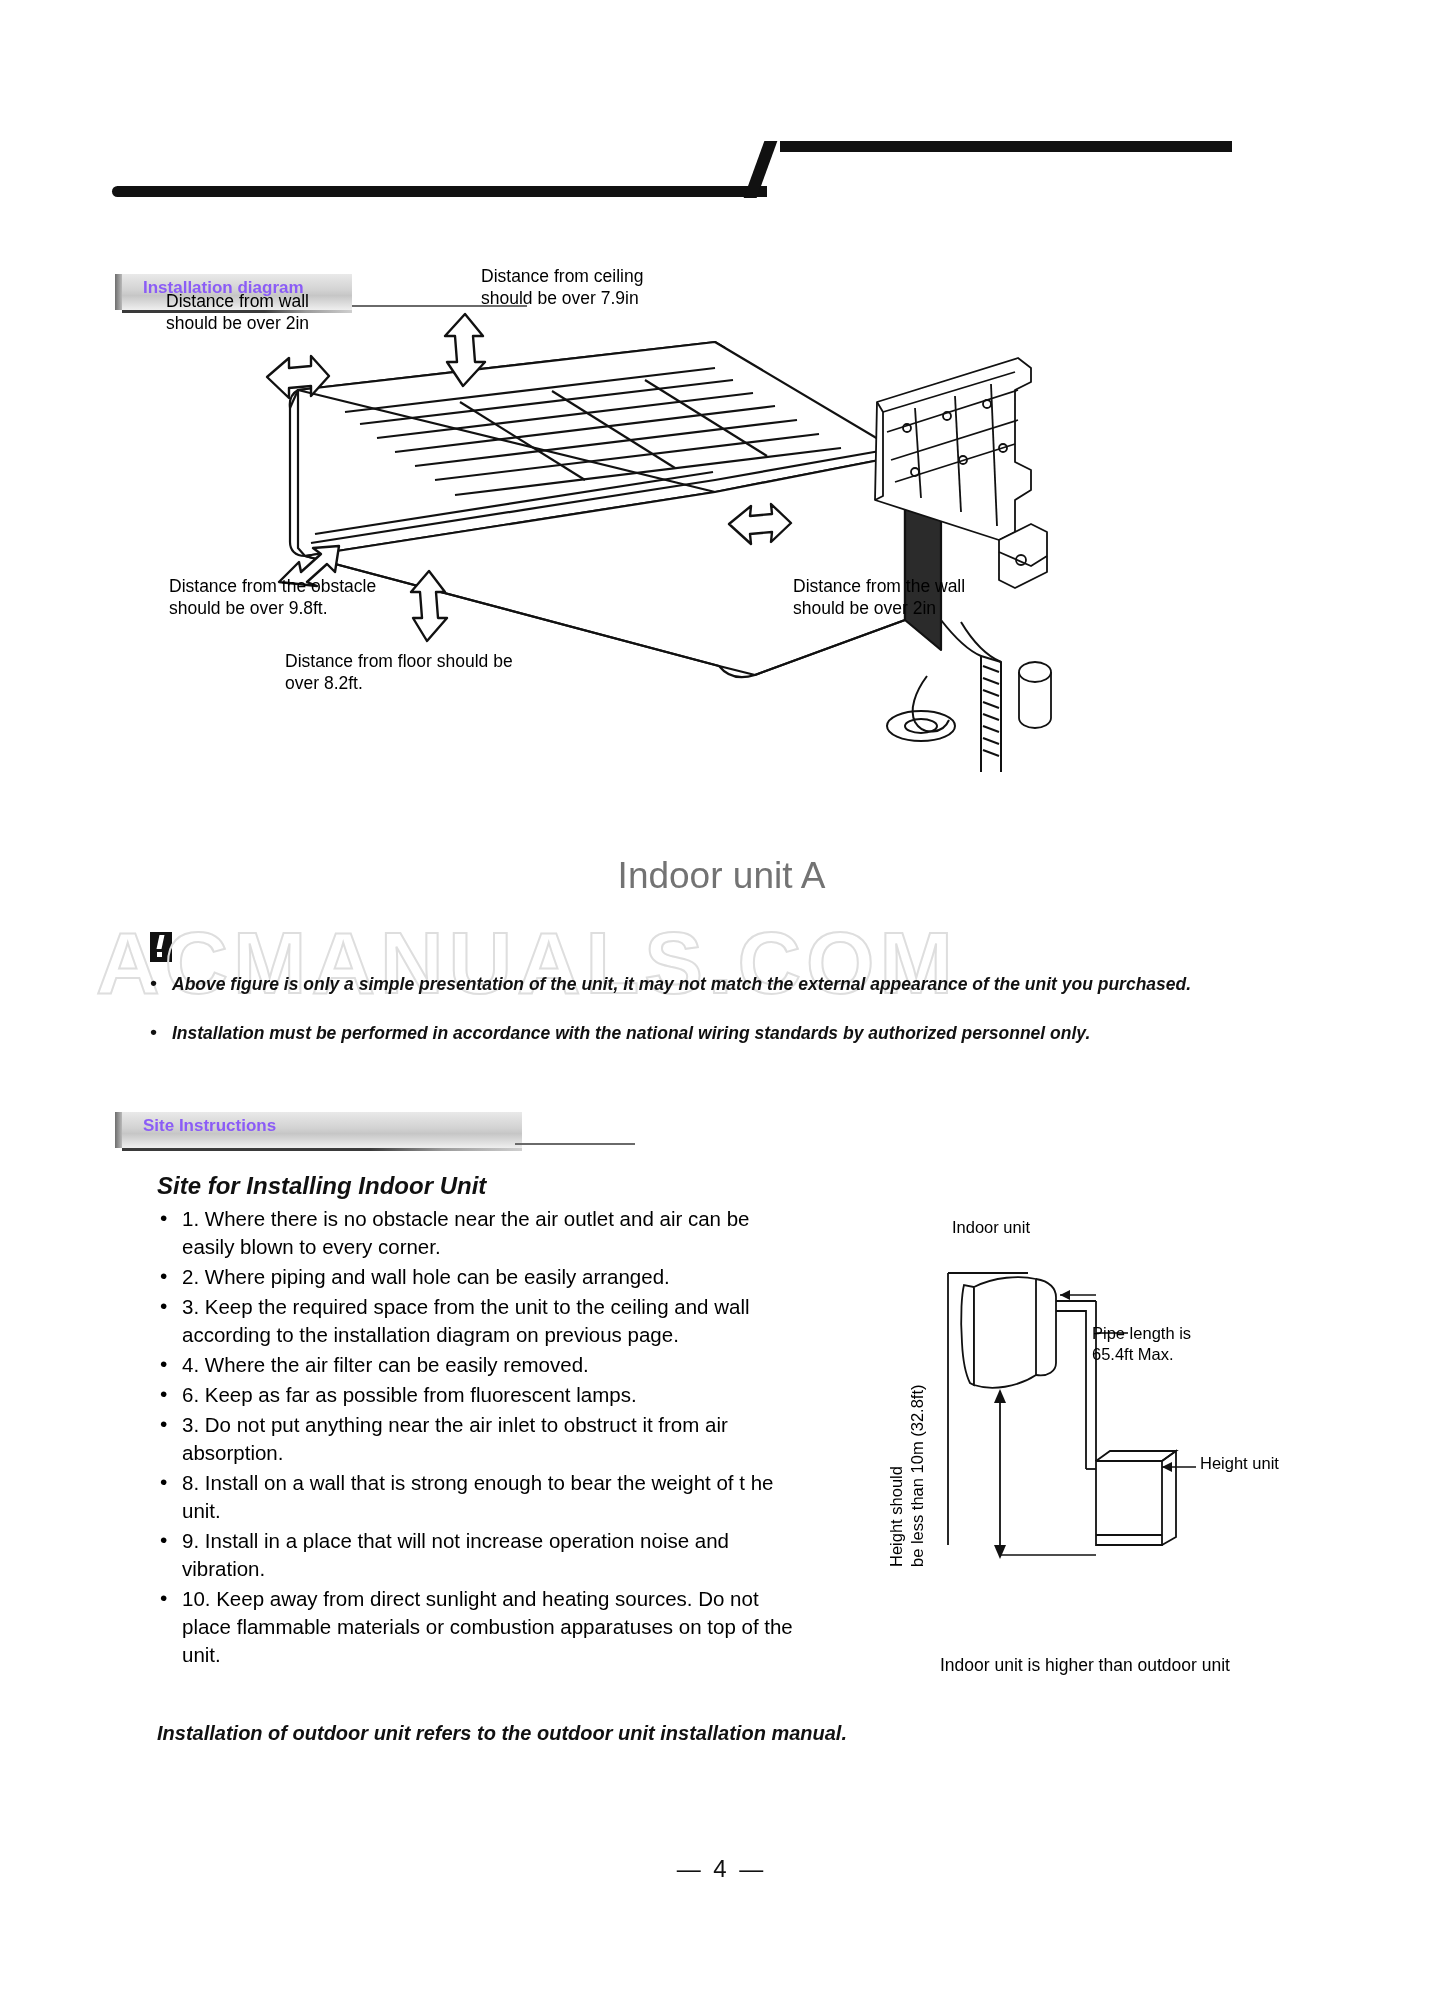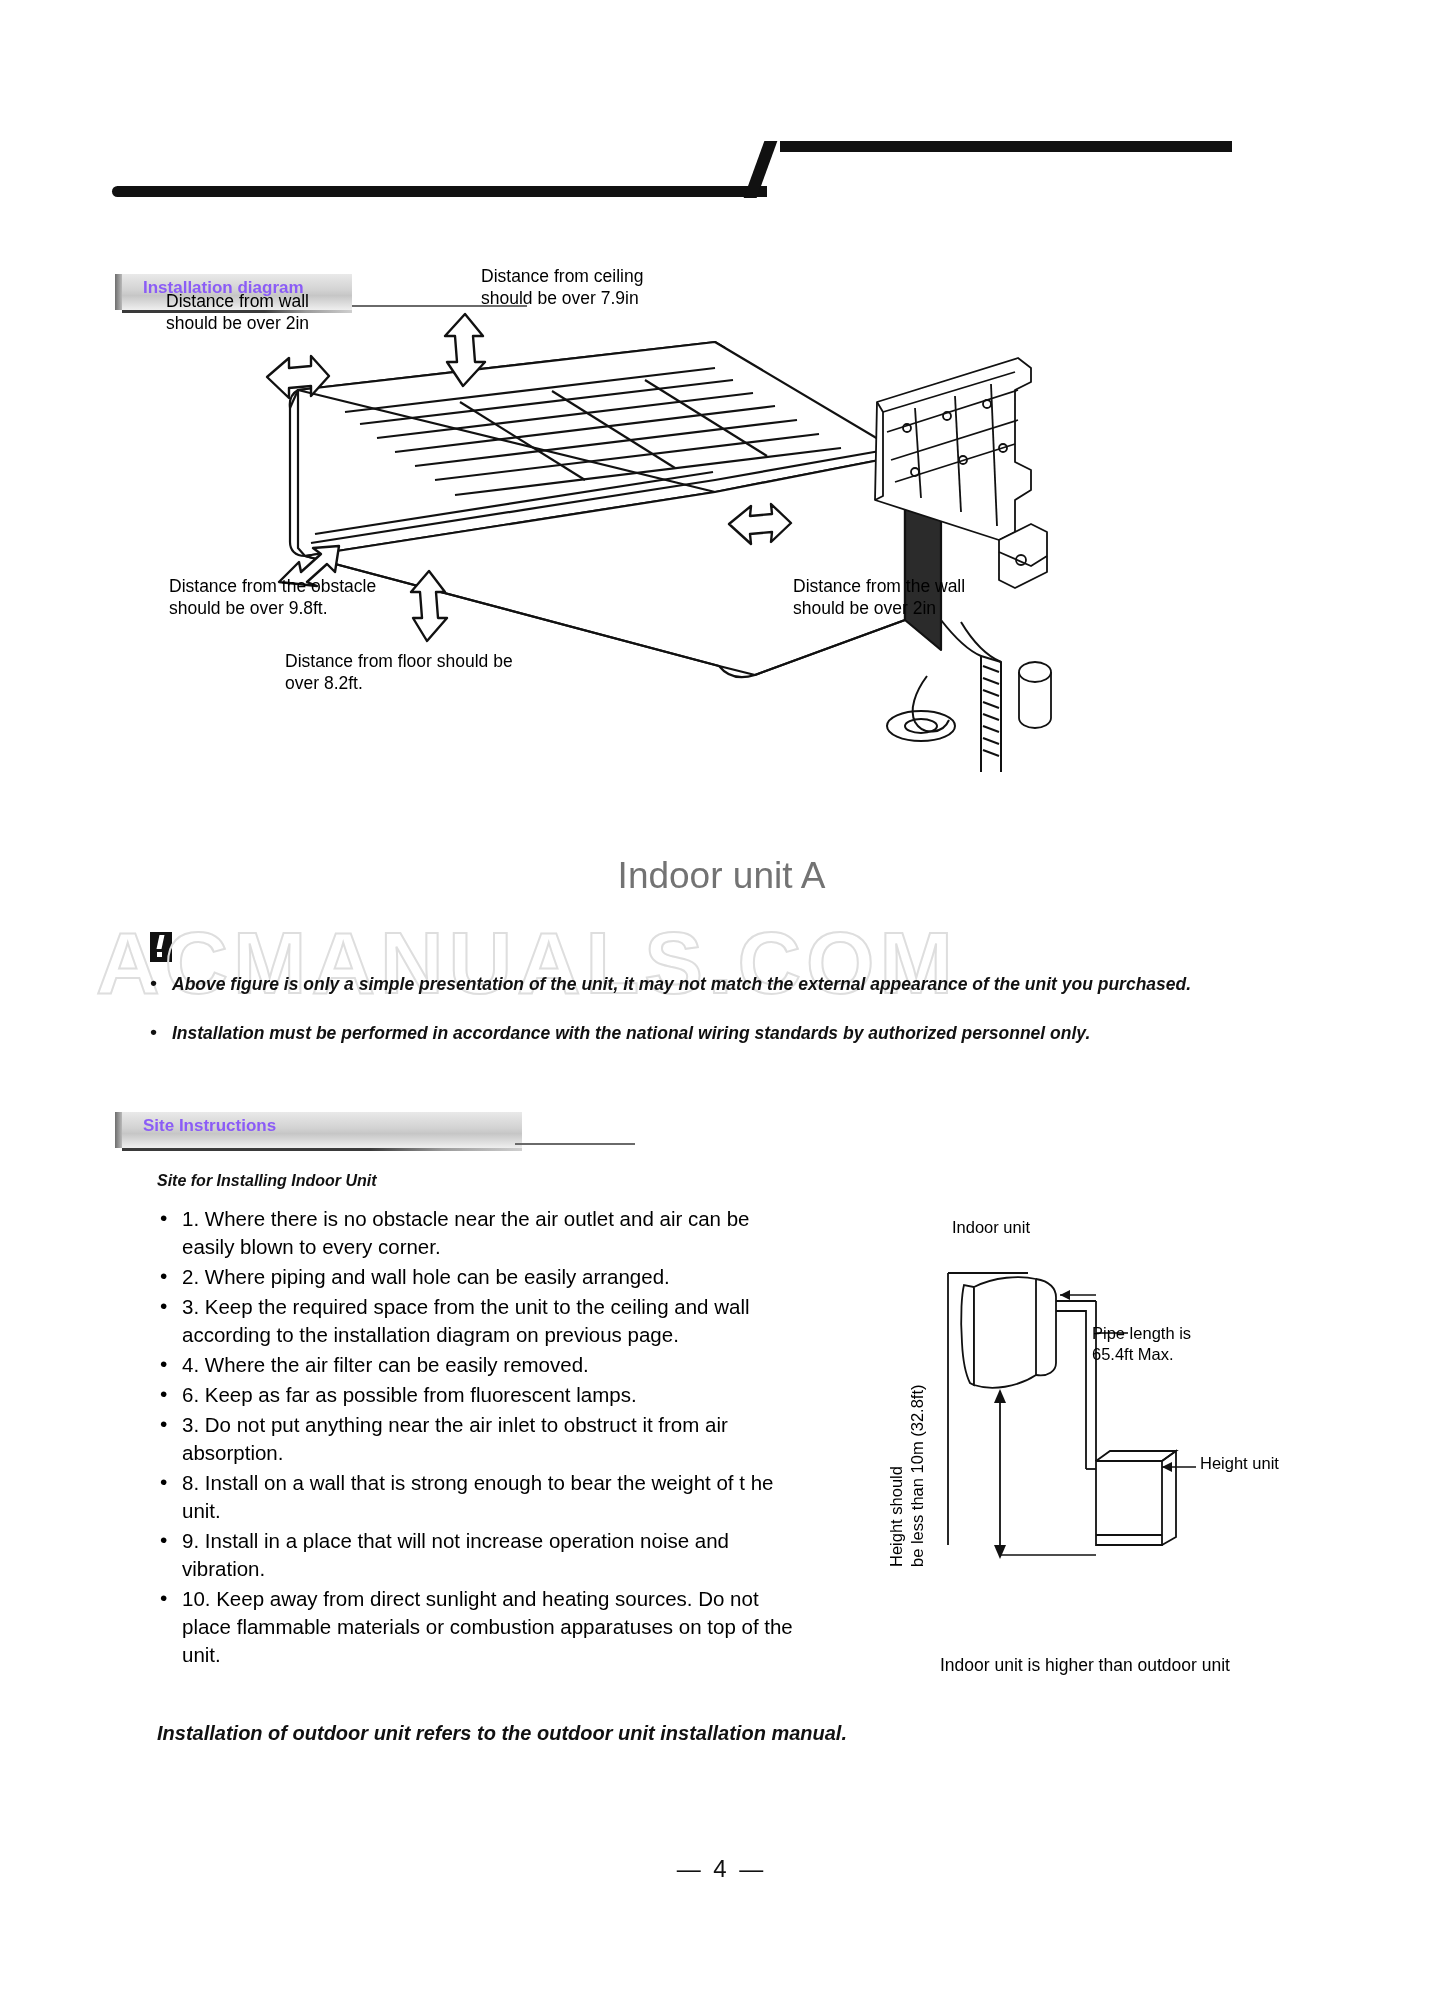--- a/index.html
+++ b/index.html
@@ -215,21 +215,21 @@
     left: 2px;
     top: -2px;
     font-size: 19px;
   }
 
   
   .site-sub {
     position: absolute;
     left: 157px;
     top: 1172px;
-    font-size: 16px;
+    font-size: 24px;
     font-weight: bold;
     font-style: italic;
     color: #111;
   }
   .site-list {
     position: absolute;
     left: 155px;
     top: 1205px;
     width: 650px;
   }

